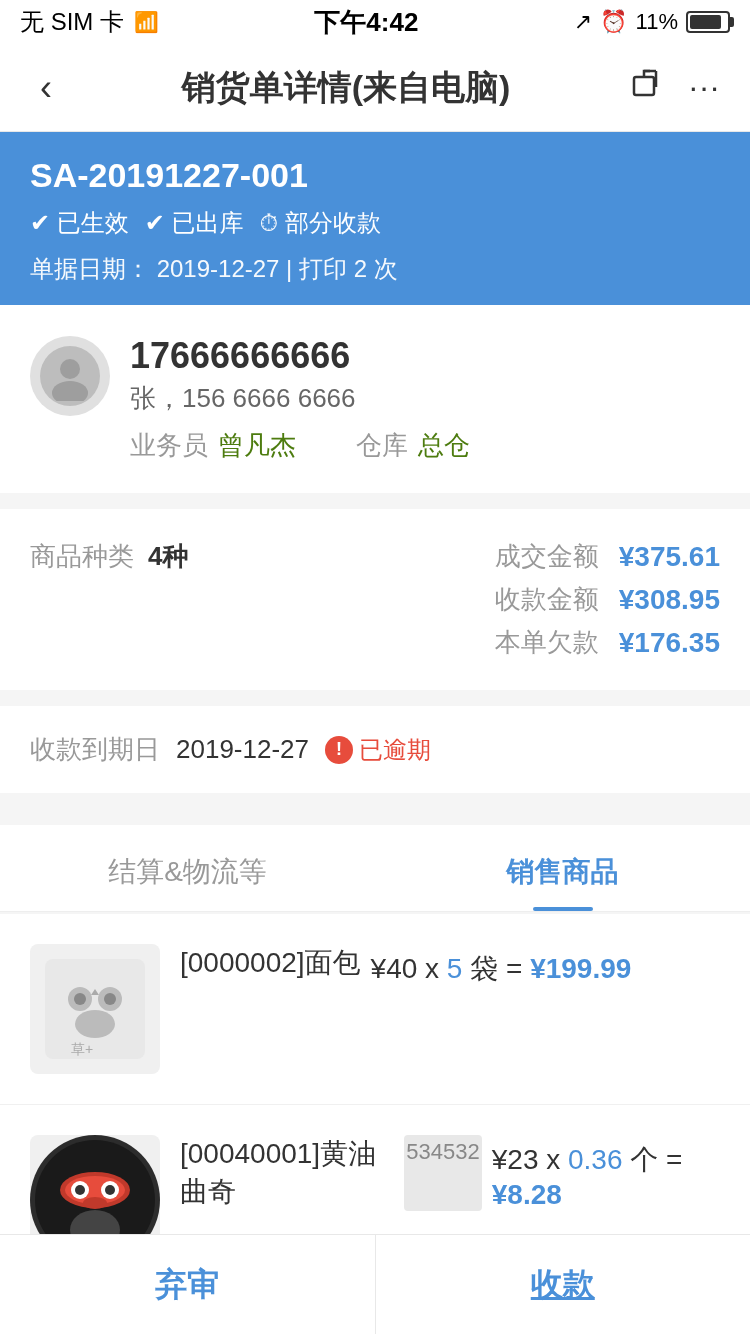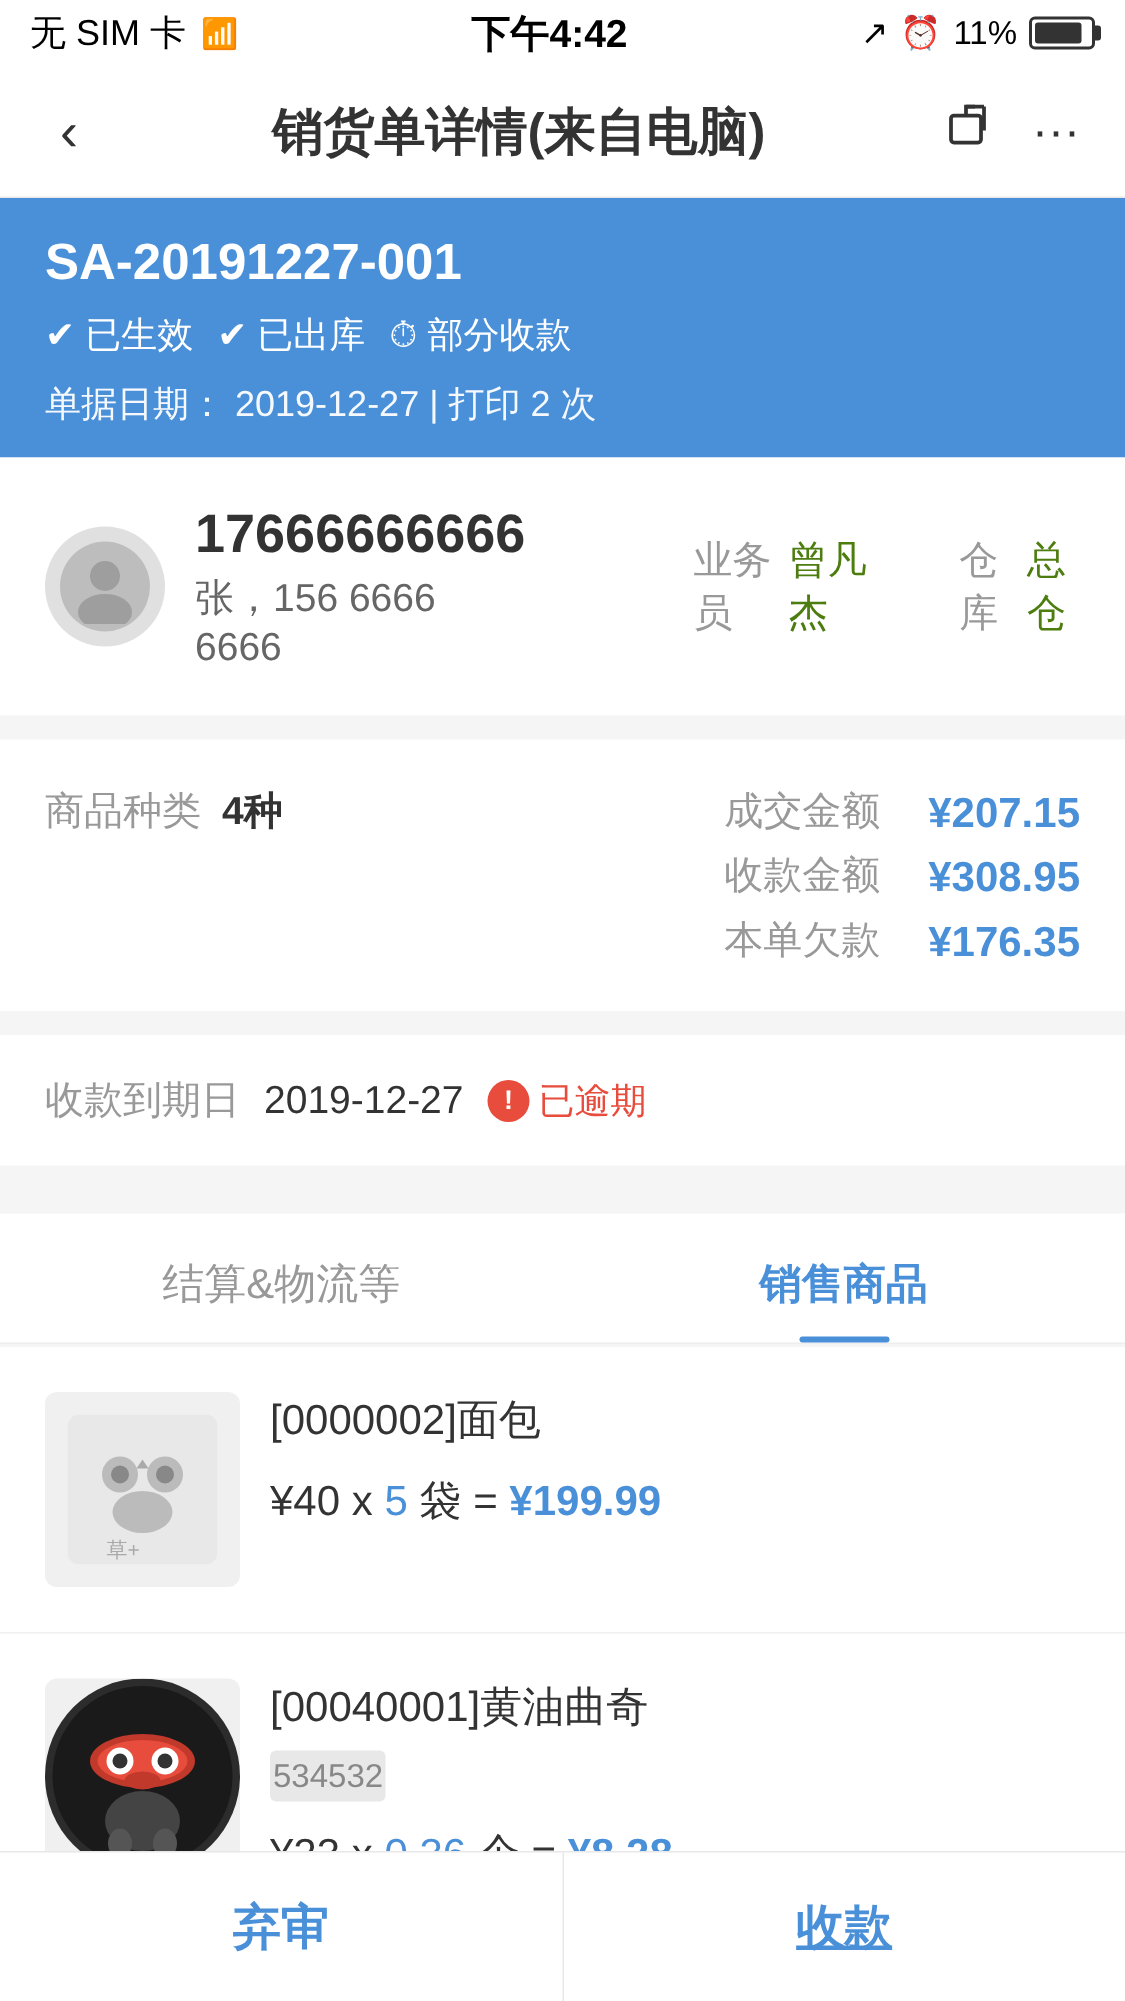--- a/index.html
+++ b/index.html
@@ -116,20 +116,21 @@
       color: #fff;
       opacity: 0.95;
     }
 
     
     .customer-section {
       background: #fff;
       padding: 30px;
       margin-bottom: 16px;
       display: flex;
+      flex-direction: column;
       gap: 12px;
     }
     .customer-row {
       display: flex;
       align-items: center;
       gap: 20px;
     }
     .avatar {
       width: 80px;
       height: 80px;
@@ -201,22 +202,22 @@
     .summary-item-label { color: #999; }
     .summary-item-value { color: #333; font-weight: 600; }
     .summary-right {
       display: flex;
       flex-direction: column;
       align-items: flex-end;
       gap: 8px;
     }
     .amount-row {
       display: flex;
-      align-items: flex-end;
-      gap: 32px;
+      align-items: center;
+      gap: 20px;
       font-size: 26px;
     }
     .amount-label { color: #999; }
     .amount-value { color: #4A90D9; font-size: 28px; font-weight: 600; }
 
     
     .due-section {
       background: #fff;
       padding: 26px 30px;
       margin-bottom: 16px;
@@ -299,21 +300,21 @@
       border-radius: 8px;
       flex-shrink: 0;
       display: flex;
       align-items: center;
       justify-content: center;
       overflow: hidden;
     }
     .product-info {
       flex: 1;
       display: flex;
-      flex-direction: column;
+      flex-direction: row;
       gap: 10px;
     }
     .product-name {
       font-size: 28px;
       color: #333;
       font-weight: 500;
     }
     .product-sku-badge {
       display: inline-block;
       background: #e8e8e8;
@@ -451,21 +452,21 @@
 <div class="summary-section">
   <div class="summary-left">
     <div class="summary-item-row">
       <span class="summary-item-label">商品种类</span>
       <span class="summary-item-value">4种</span>
     </div>
   </div>
   <div class="summary-right">
     <div class="amount-row">
       <span class="amount-label">成交金额</span>
-      <span class="amount-value">¥207.15</span>
+      <span class="amount-value">¥375.61</span>
     </div>
     <div class="amount-row">
       <span class="amount-label">收款金额</span>
       <span class="amount-value">¥308.95</span>
     </div>
     <div class="amount-row">
       <span class="amount-label">本单欠款</span>
       <span class="amount-value">¥176.35</span>
     </div>
   </div>

